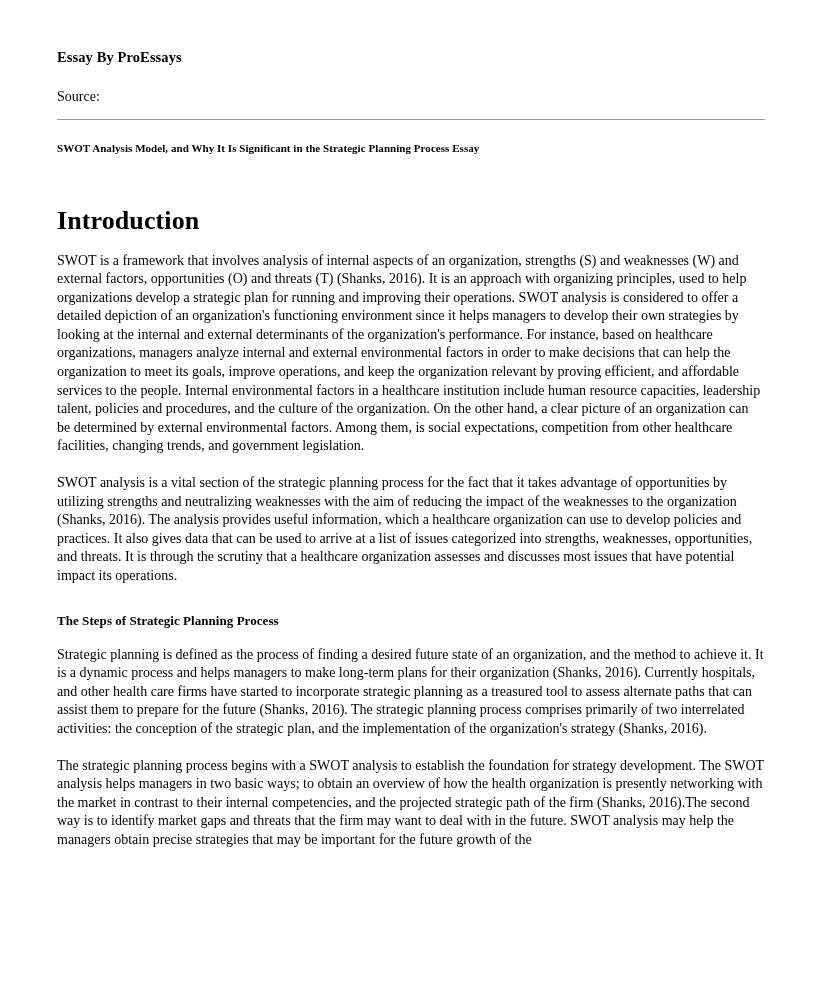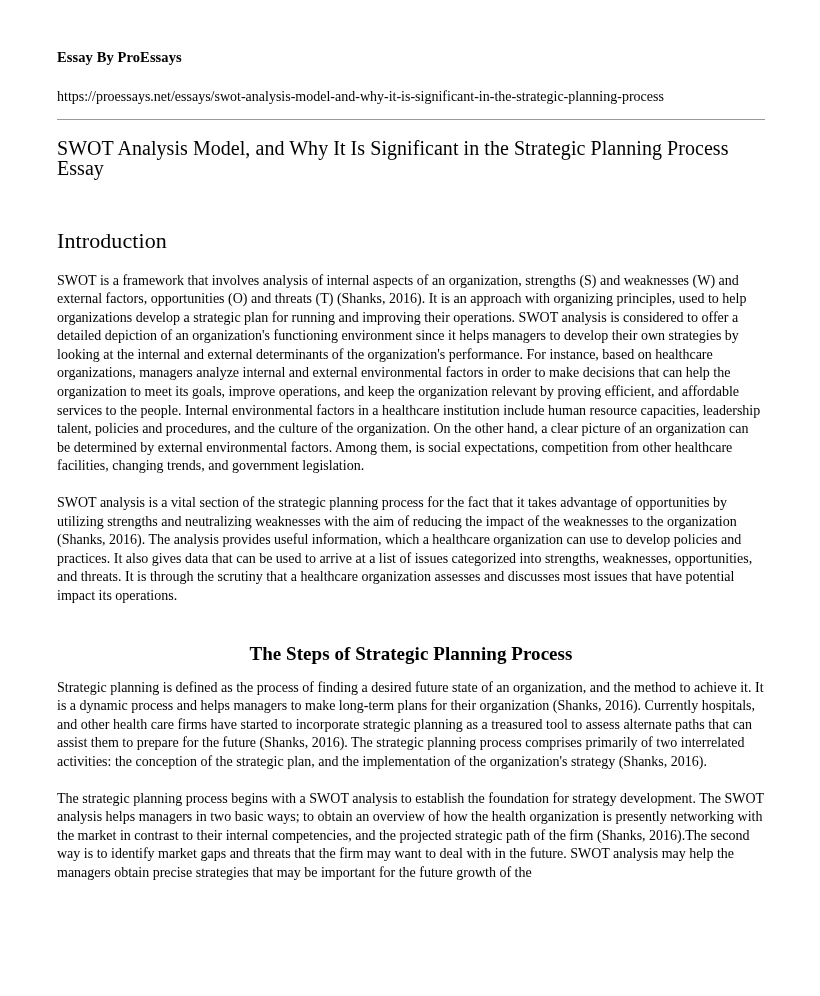--- a/index.html
+++ b/index.html
@@ -49,61 +49,60 @@
     display: block;
   }
   .divider {
     border: 0;
     border-top: 1.5px solid #9a9a9a;
     margin: 12px 0 0 0;
     width: 708px;
     height: 0;
   }
   .doc-title {
-    font-size: 20px;
-    font-weight: normal;
+    font-size: 11px;
+    font-weight: bold;
     line-height: 20px;
     margin: 18px 0 0 0;
     letter-spacing: 0.05px;
   }
   h1.section-title {
-    font-size: 22px;
-    font-weight: normal;
+    font-size: 26px;
+    font-weight: bold;
     line-height: 30px;
     margin: 48px 0 16px 0;
     letter-spacing: 0.1px;
   }
   h2.subsection-title {
-    font-size: 19px;
+    font-size: 13px;
     font-weight: bold;
     line-height: 22px;
-    margin: 37px 0 14px 0;
+    margin: 24px 0 14px 0;
     letter-spacing: 0.05px;
-    text-align: center;
   }
   p.body-text {
     font-size: 14px;
     line-height: 18.6px;
     margin: 0 0 18px 0;
     text-align: left;
   }
   p.body-text.last {
     margin-bottom: 15px;
   }
 </style>
 </head>
 <body>
 
 <div class="page">
   <div class="content">
 
     <div class="site-name">Essay By ProEssays</div>
 
     <div class="source-block">
-      <span class="source-url">https://proessays.net/essays/swot-analysis-model-and-why-it-is-significant-in-the-strategic-planning-process</span>
+      <span class="source-label">Source:</span>
     </div>
 
     <hr class="divider">
 
     <div class="doc-title">SWOT Analysis Model, and Why It Is Significant in the Strategic Planning Process Essay</div>
 
     <h1 class="section-title">Introduction</h1>
 
     <p class="body-text">SWOT is a framework that involves analysis of internal aspects of an organization, strengths (S) and weaknesses (W) and external factors, opportunities (O) and threats (T) (Shanks, 2016). It is an approach with organizing principles, used to help organizations develop a strategic plan for running and improving their operations. SWOT analysis is considered to offer a detailed depiction of an organization's functioning environment since it helps managers to develop their own strategies by looking at the internal and external determinants of the organization's performance. For instance, based on healthcare organizations, managers analyze internal and external environmental factors in order to make decisions that can help the organization to meet its goals, improve operations, and keep the organization relevant by proving efficient, and affordable services to the people. Internal environmental factors in a healthcare institution include human resource capacities, leadership talent, policies and procedures, and the culture of the organization. On the other hand, a clear picture of an organization can be determined by external environmental factors. Among them, is social expectations, competition from other healthcare facilities, changing trends, and government legislation.</p>
 

